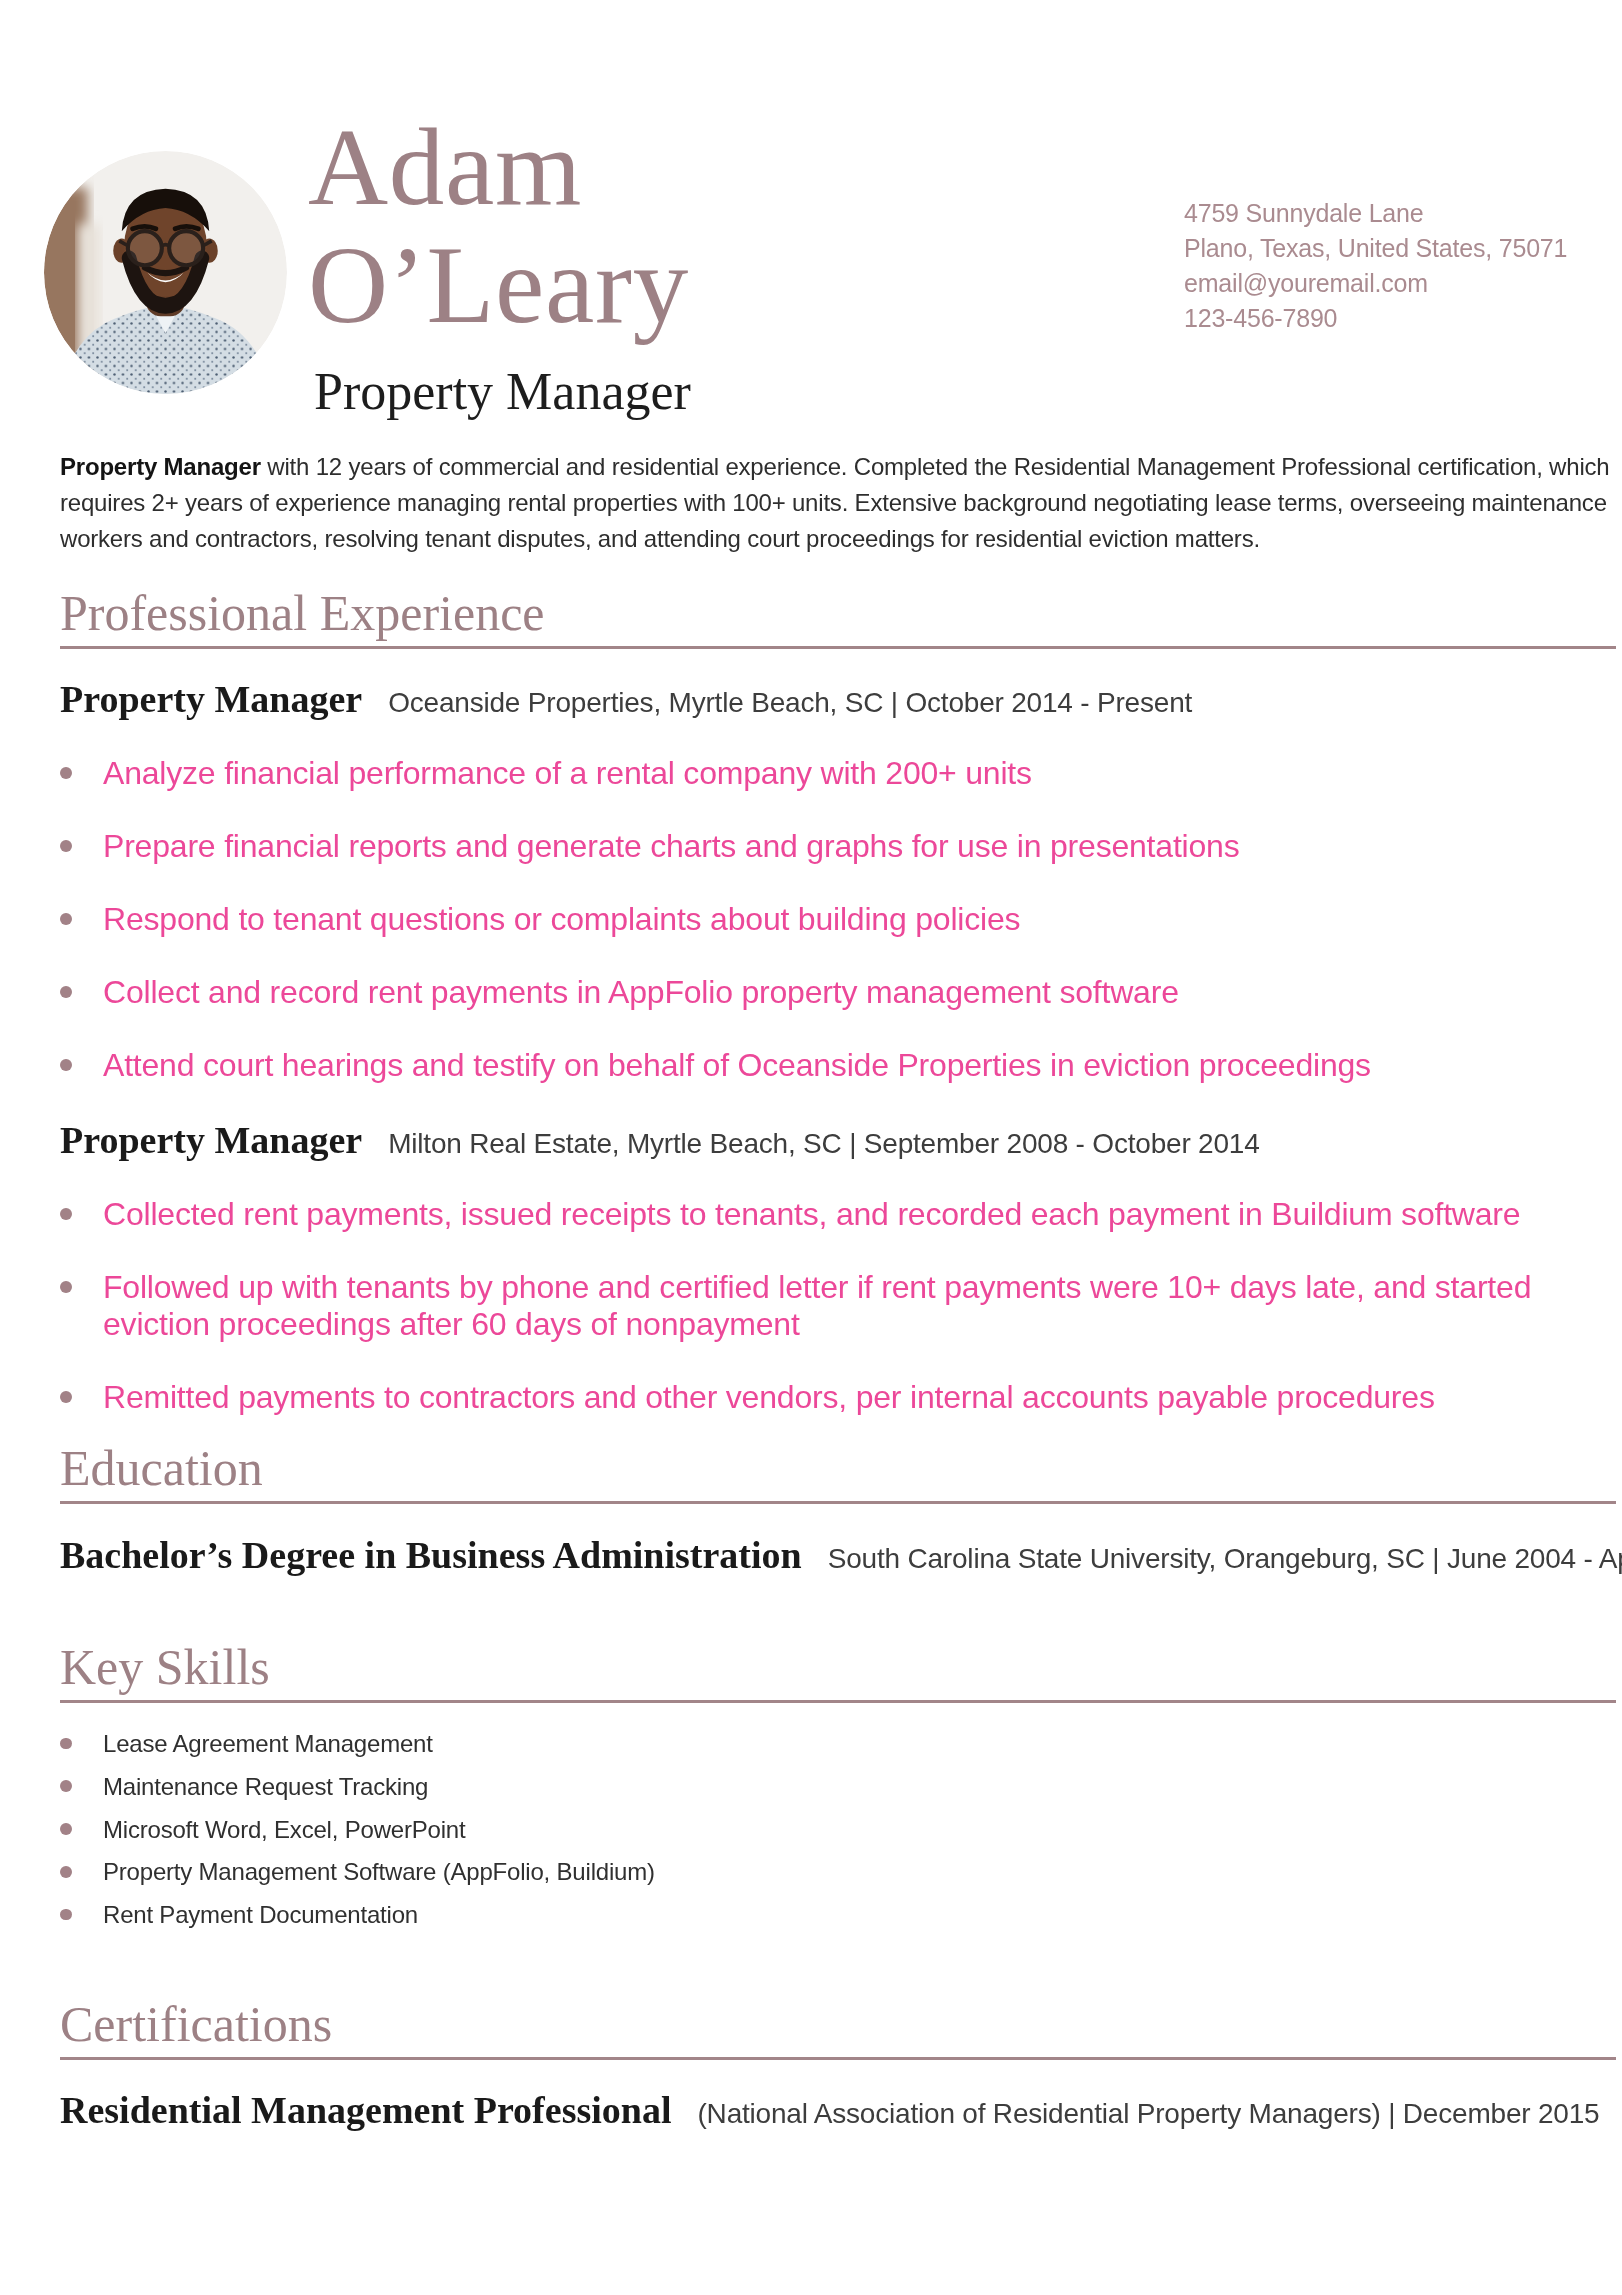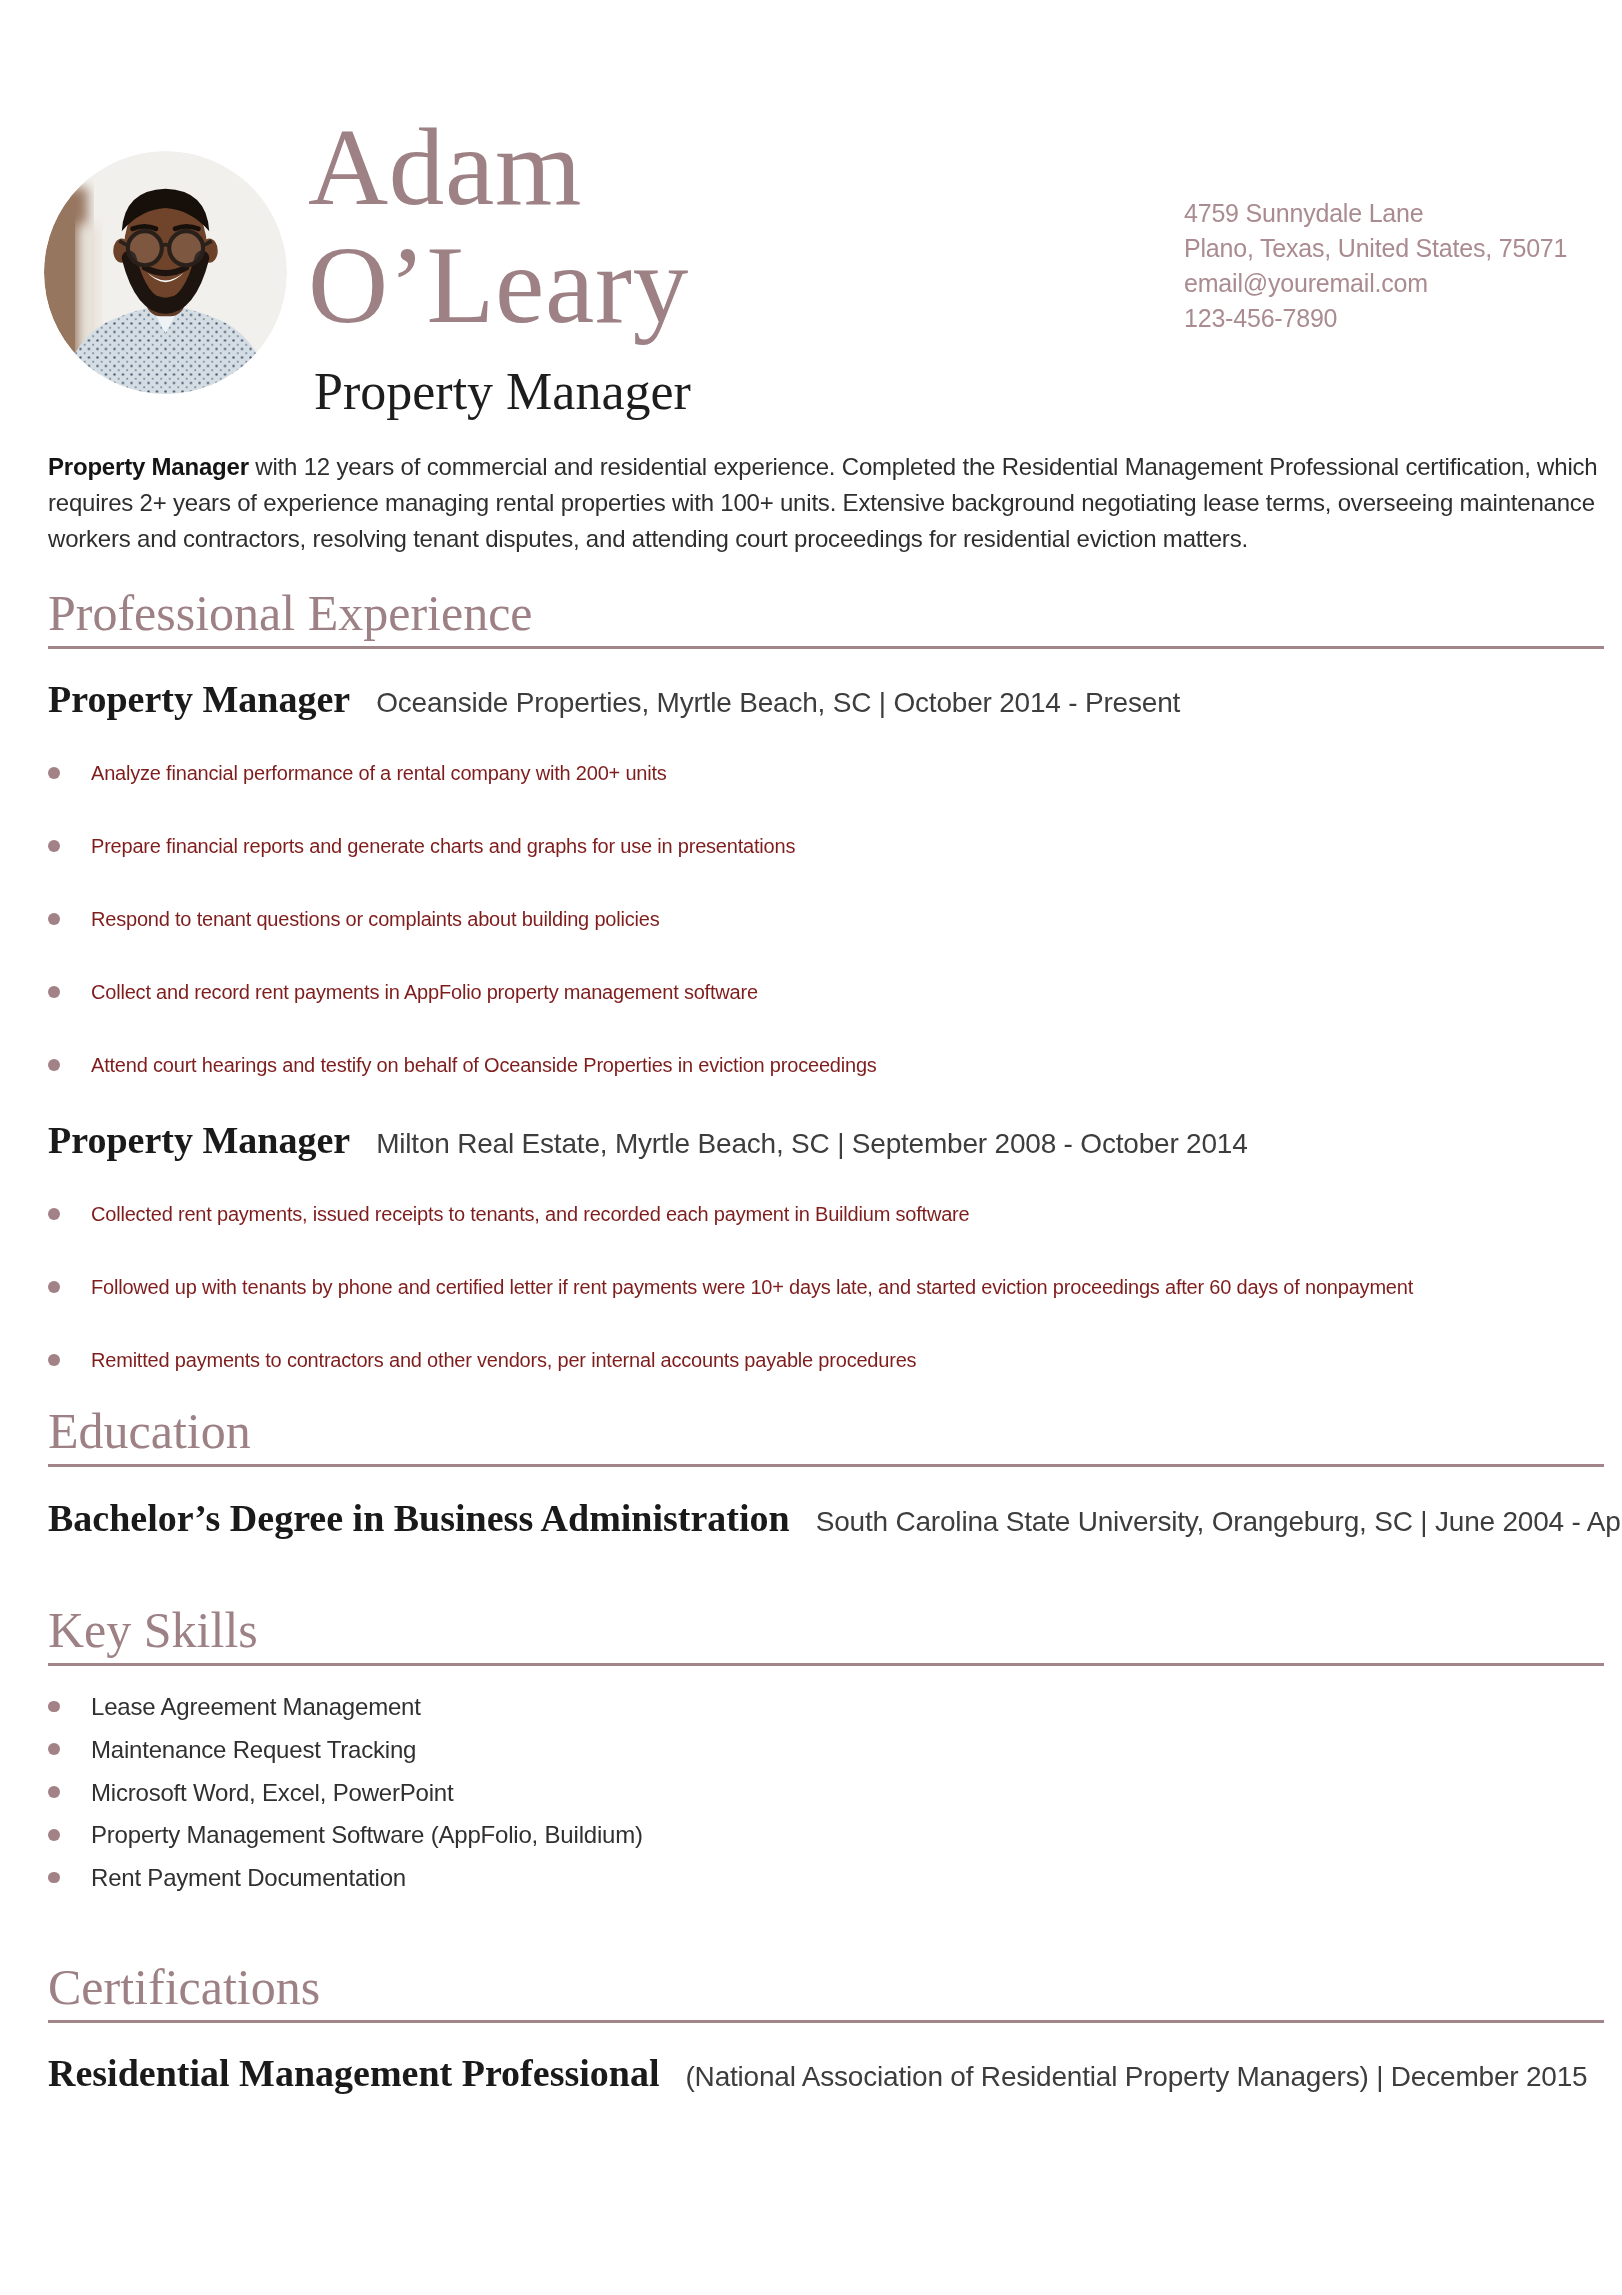--- a/index.html
+++ b/index.html
@@ -30,21 +30,21 @@
     position: absolute; left: 314px; top: 366px;
     font-size: 52px; line-height: 52px; color: #1d1d1d; white-space: nowrap;
   }
   .contact {
     position: absolute; left: 1184px; top: 196px;
     font-size: 25px; line-height: 35px;
     color: #aa8b90; letter-spacing: -0.2px;
   }
 
   
-  .flow { position: absolute; left: 48px; top: 0; width: 1556px; }
+  .flow { position: absolute; left: 60px; top: 0; width: 1556px; }
 
   .summary {
     margin-top: 449px;
     font-size: 24px; line-height: 36px;
     letter-spacing: -0.2px; color: #2e2e2e;
   }
   .summary .lead { font-weight: bold; color: #141414; }
 
   h2.sec {
     margin: 0; font-weight: normal;
@@ -74,22 +74,22 @@
   .job-second { margin-top: 37px; }
   .edu .entry { margin-top: 32px; }
   .cert .entry { margin-top: 31px; }
 
   ul.blist {
     list-style: none; margin: 5.2px 0 0 0; padding: 0;
   }
   ul.blist li {
     position: relative;
     padding-left: 43px;
-    font-size: 20px; line-height: 37px;
-    letter-spacing: -0.2px; color: #7f1d1d;
+    font-size: 32px; line-height: 37px;
+    letter-spacing: -0.2px; color: #ec4899;
     margin-bottom: 9.8px;
     margin-top: 36px;
   }
   ul.blist li:last-child { margin-bottom: 0; }
   .dot {
     position: absolute; left: 0;
     width: 11.8px; height: 11.8px; border-radius: 50%;
     background: #a28287;
   }
   ul.blist .dot { top: 12.4px; }

